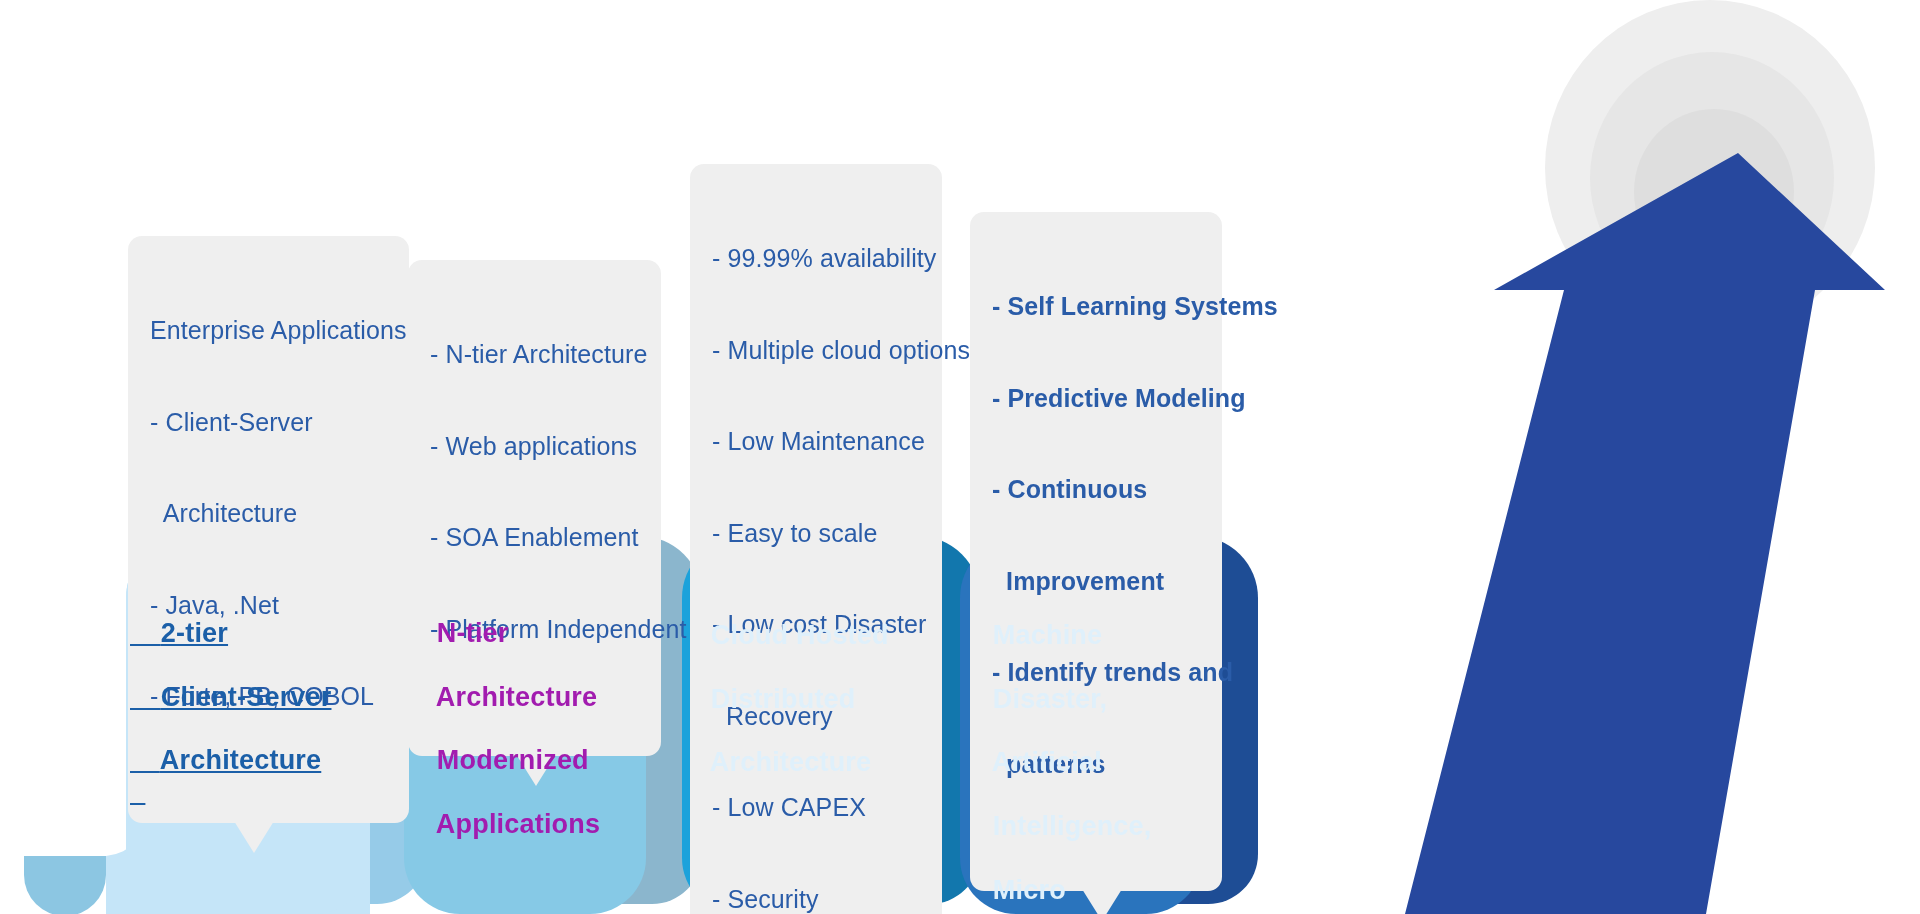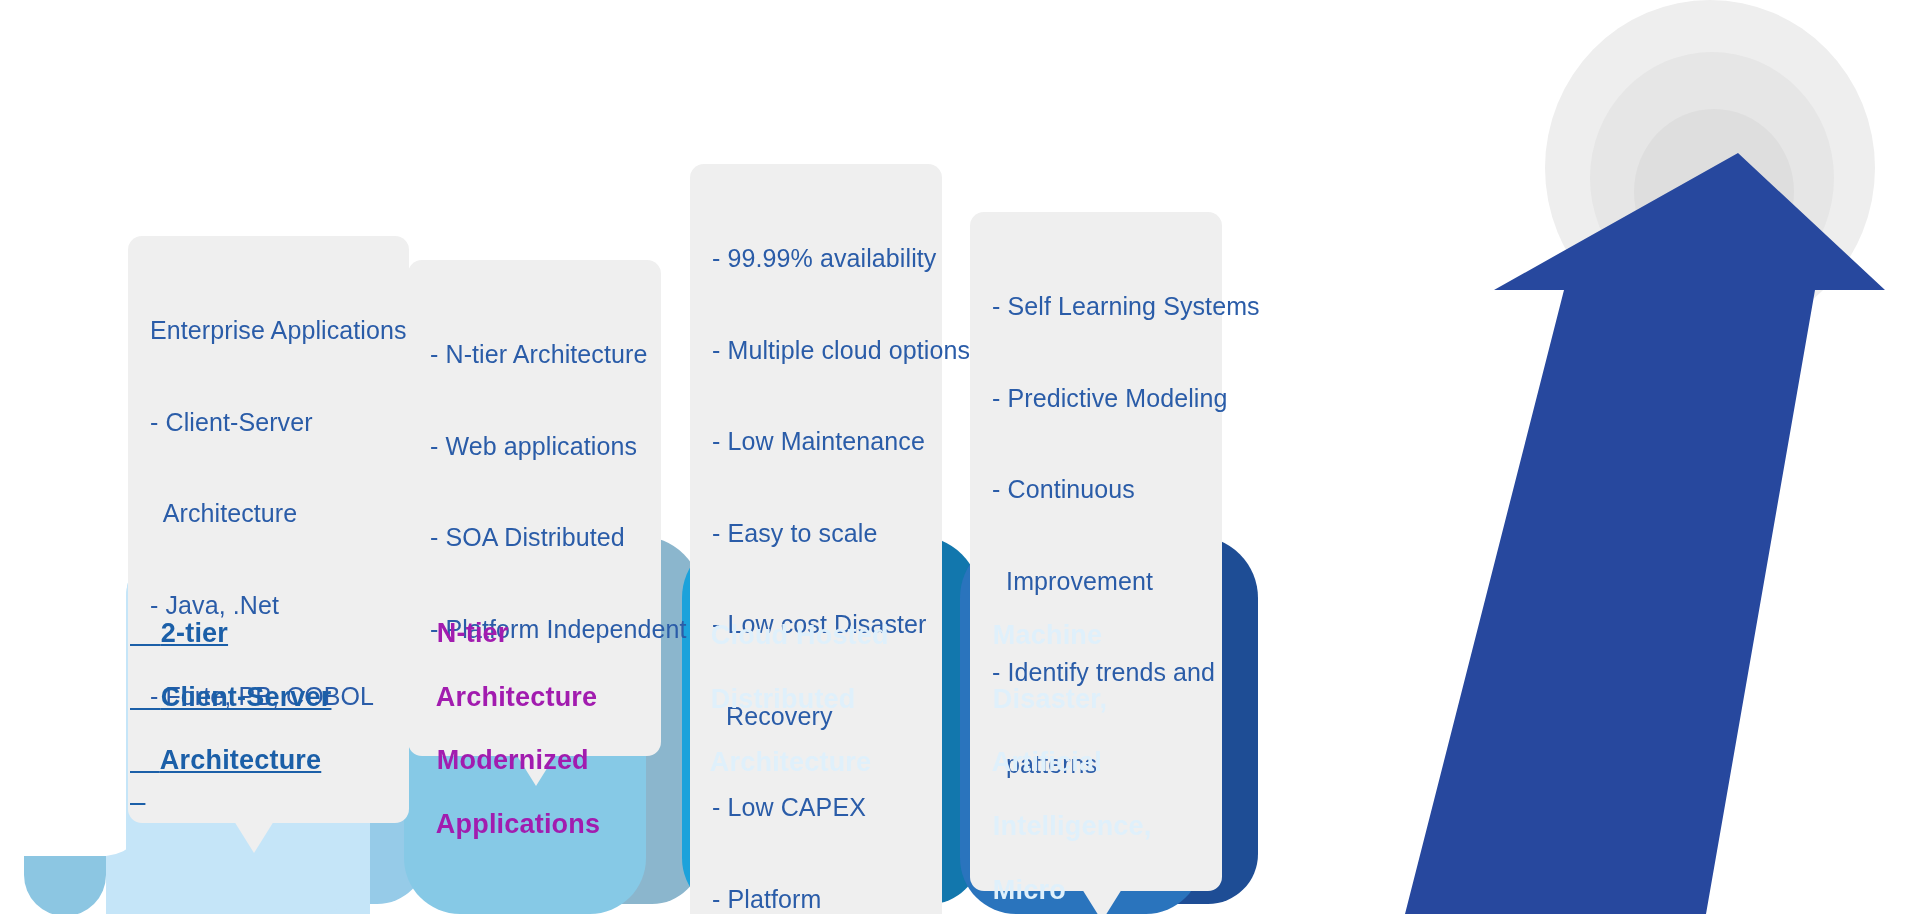--- a/index.html
+++ b/index.html
@@ -34,21 +34,21 @@
     left: 108px;
     bottom: -30px;
     width: 0; height: 0;
     border-left: 20px solid transparent;
     border-right: 20px solid transparent;
     border-top: 32px solid #efefef;
   }
   #callout-0 { left: 128px; top: 236px; width: 281px; }
   #callout-1 { left: 408px; top: 260px; width: 253px; }
   #callout-2 { left: 690px; top: 164px; width: 252px; }
-  #callout-3 { left: 970px; top: 212px; width: 252px; }
+  #callout-3 { left: 970px; top: 212px; width: 252px; font-weight: bold; }
   #callout-0 .tail { left: 106px; }
   #callout-1 .tail { left: 108px; }
   #callout-3 .tail { left: 112px; }
 
   
   .band-label {
     position: absolute;
     font-weight: bold;
     font-size: 27px;
     line-height: 1.18;
@@ -164,34 +164,34 @@
     <span class="line">- Client-Server</span>
     <span class="line">  Architecture</span>
     <span class="line">- Java, .Net</span>
     <span class="line">- Forte, PB, COBOL</span>
     <span class="tail"></span>
   </div>
 
   <div class="callout" id="callout-1">
     <span class="line">- N-tier Architecture</span>
     <span class="line">- Web applications</span>
-    <span class="line">- SOA Distributed</span>
+    <span class="line">- SOA Enablement</span>
     <span class="line">- Platform Independent</span>
     <span class="tail"></span>
   </div>
 
   <div class="callout" id="callout-2">
     <span class="line">- 99.99% availability</span>
     <span class="line">- Multiple cloud options</span>
     <span class="line">- Low Maintenance</span>
     <span class="line">- Easy to scale</span>
     <span class="line">- Low cost Disaster</span>
     <span class="line">  Recovery</span>
     <span class="line">- Low CAPEX</span>
-    <span class="line">- Platform</span>
+    <span class="line">- Security</span>
     
   </div>
 
   <div class="callout" id="callout-3">
     <span class="line">- Self Learning Systems</span>
     <span class="line">- Predictive Modeling</span>
     <span class="line">- Continuous</span>
     <span class="line">  Improvement</span>
     <span class="line">- Identify trends and</span>
     <span class="line">  patterns</span>

